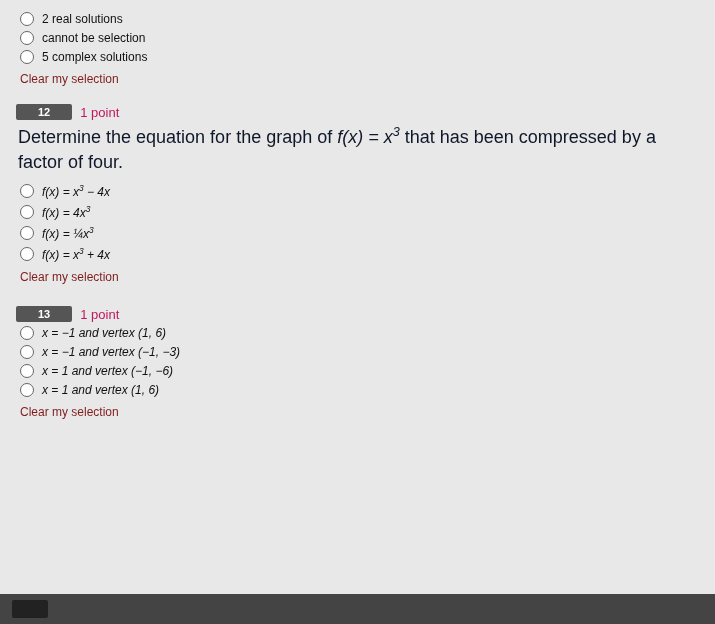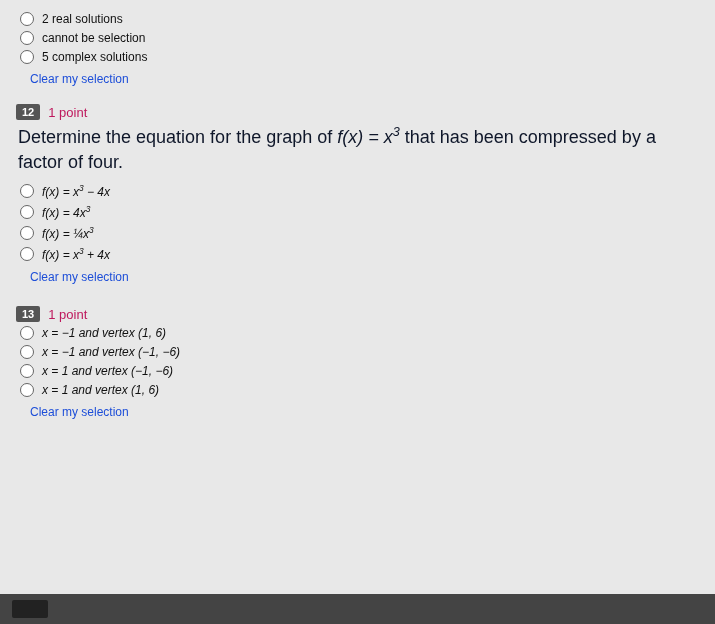--- a/index.html
+++ b/index.html
@@ -31,21 +31,21 @@
       display: flex;
       align-items: center;
       margin-bottom: 4px;
     }
 
     .question-number-badge {
       background: #555;
       color: #fff;
       font-size: 11px;
       font-weight: bold;
-      padding: 2px 6px;
+      padding: 2px 22px;
       border-radius: 2px;
       margin-right: 8px;
       min-width: 24px;
       text-align: center;
     }
 
     .question-points {
       font-size: 13px;
       color: #be185d;
     }
@@ -85,24 +85,24 @@
       margin-right: 8px;
       flex-shrink: 0;
     }
 
     .option-label {
       font-size: 12px;
       color: #111;
     }
 
     .clear-link {
-      color: #1d4ed8;
+      color: #7f1d1d;
       font-size: 12px;
       cursor: pointer;
-      margin-left: 14px;
+      margin-left: 4px;
       margin-top: 2px;
       display: inline-block;
       text-decoration: none;
     }
 
     .top-question-block {
       margin-bottom: 2px;
       padding: 4px 0 2px 0;
     }
 
@@ -198,21 +198,21 @@
       <div class="question-number-badge">13</div>
       <span class="question-points">1 point</span>
     </div>
     <ul class="options-list">
       <li class="option-item">
         <div class="radio-circle"></div>
         <span class="option-label"><span class="math-inline">x = −1 and vertex (1, 6)</span></span>
       </li>
       <li class="option-item">
         <div class="radio-circle"></div>
-        <span class="option-label"><span class="math-inline">x = −1 and vertex (−1, −6)</span></span>
+        <span class="option-label"><span class="math-inline">x = −1 and vertex (−1, −3)</span></span>
       </li>
       <li class="option-item">
         <div class="radio-circle"></div>
         <span class="option-label"><span class="math-inline">x = 1 and vertex (−1, −6)</span></span>
       </li>
       <li class="option-item">
         <div class="radio-circle"></div>
         <span class="option-label"><span class="math-inline">x = 1 and vertex (1, 6)</span></span>
       </li>
     </ul>

